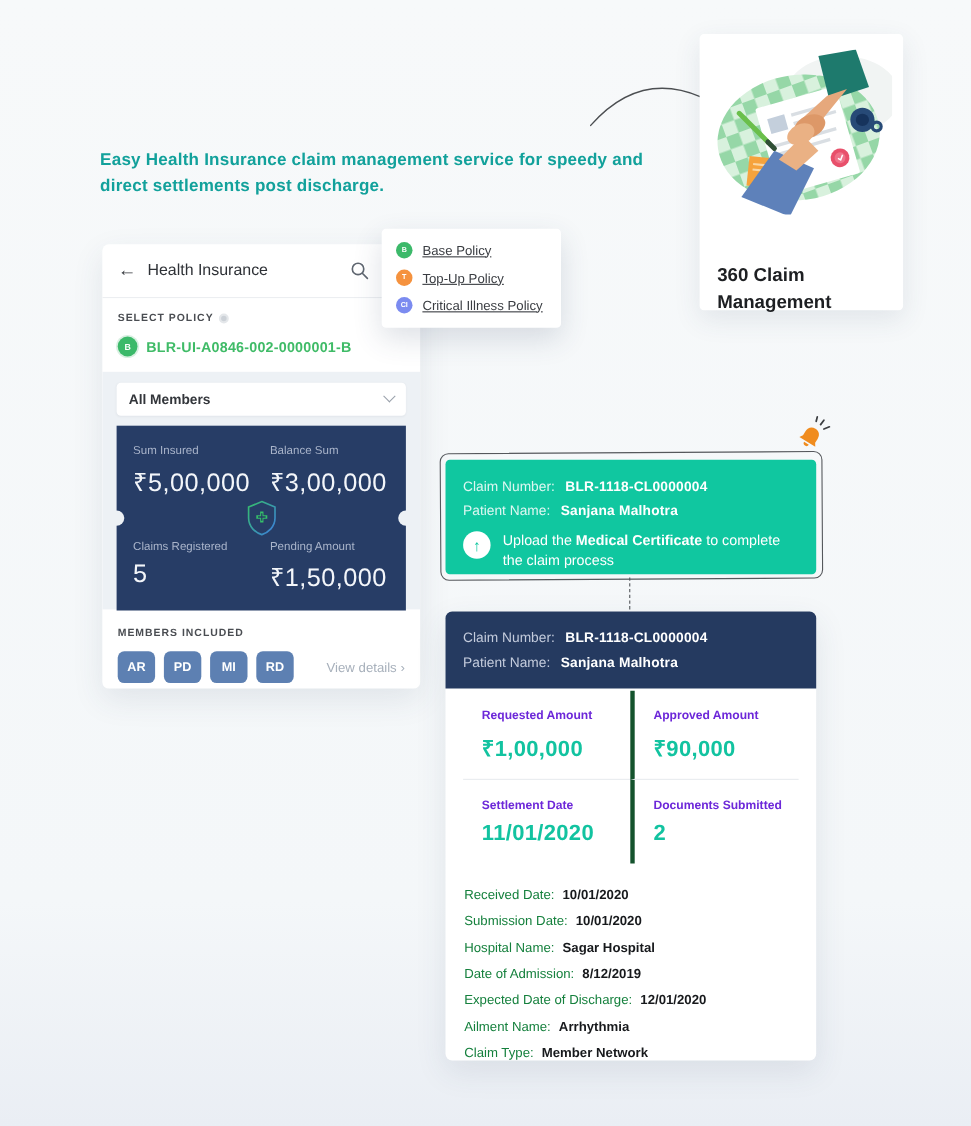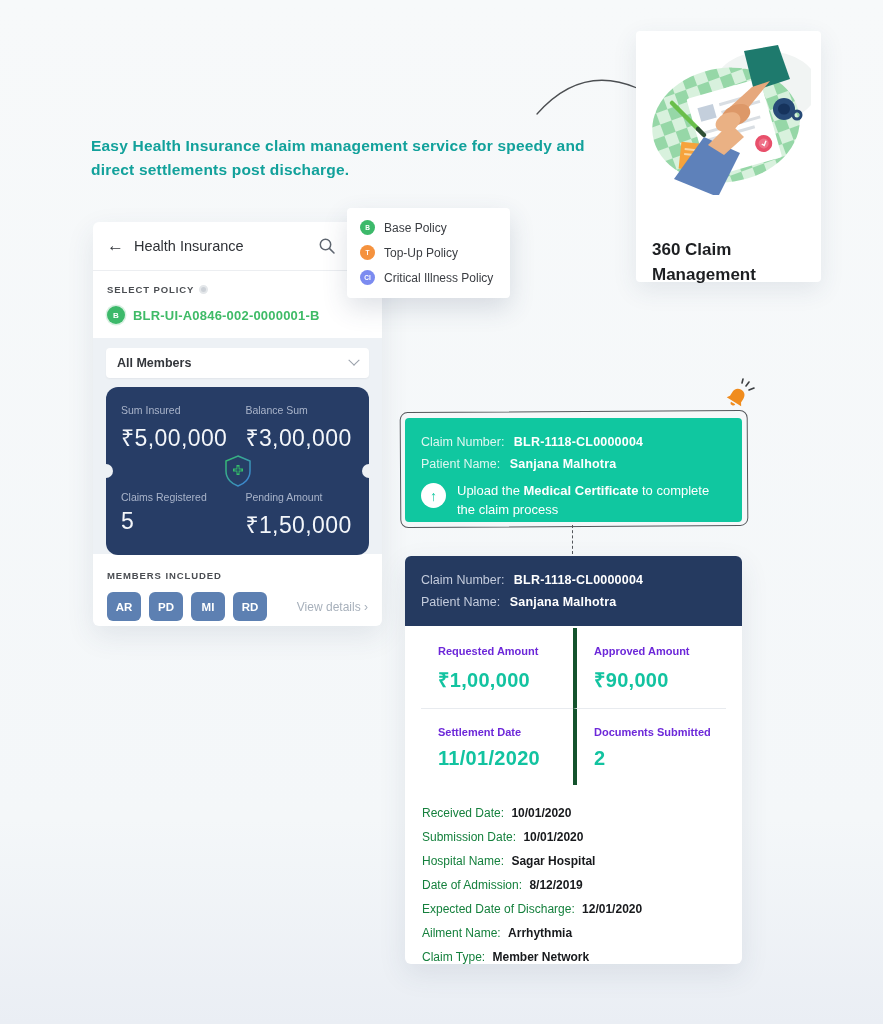--- a/index.html
+++ b/index.html
@@ -45,21 +45,21 @@
   .badge-b { width:18px; height:18px; font-size:8px; background:#3cb96a;
     box-shadow:0 0 0 1.5px #d9f0e2; }
   .policy-number { font-size:13px; font-weight:bold; color:#3fbb67; letter-spacing:.2px; }
   .gray-section { background:#edf1f5; padding:10px 13px 0; height:216px; }
   .member-select { height:30px; background:#fff; border-radius:4px; display:flex;
     align-items:center; justify-content:space-between; padding:0 11px; cursor:pointer;
     box-shadow:0 1px 2px rgba(60,70,90,.06); }
   .member-select-value { font-size:12.5px; font-weight:bold; color:#33363b; }
   .chev-down { width:8px; height:8px; border-right:1.6px solid #9aa1ab;
     border-bottom:1.6px solid #9aa1ab; transform:rotate(45deg) translate(-2px,-2px); }
-  .stats-card { margin-top:9px; height:168px; background:#273d66; border-radius:12px;
+  .stats-card { margin-top:9px; height:168px; background:#273d66; border-radius:0;
     position:relative; padding:17px 0 15px; display:flex; flex-direction:column;
     justify-content:space-between; }
   .stat-row { display:flex; }
   .stat-cell-1 { flex:0 0 53%; padding-left:15px; }
   .stat-cell-2 { flex:1; }
   .stat-label { font-size:10.5px; color:#a9b4ca; }
   .stat-value { font-size:23px; color:#f3f6fa; margin-top:5px; letter-spacing:.4px; }
   .notch { position:absolute; width:14px; height:14px; border-radius:50%;
     background:#edf1f5; top:calc(50% - 7px); }
   .notch-l { left:-7px; } .notch-r { right:-7px; }
@@ -74,21 +74,21 @@
   
   .policy-menu { left:347px; top:208px; width:163px; background:#fff; border-radius:4px;
     box-shadow:0 10px 26px rgba(50,70,100,.16); padding:7px 0 8px; }
   .policy-item { height:25px; display:flex; align-items:center; gap:9px; padding:0 13px;
     cursor:pointer; }
   .badge-sm { width:15px; height:15px; font-size:6.5px; }
   .policy-item:nth-child(1) .badge-sm { background:#3cb96a; }
   .policy-item:nth-child(2) .badge-sm { background:#f5923e; }
   .policy-item:nth-child(3) .badge-sm { background:#7b8bf0; }
   .policy-item:nth-child(4) .badge-sm { background:#ef5e63; }
-  .policy-item-label { font-size:12px; color:#3a3d42; }
+  .policy-item-label { font-size:12px; color:#3a3d42;text-decoration:underline; }
 
   
   .sketch-border { left:400px; top:411px; width:348px; height:116px;
     border:1.4px solid #55585c; border-radius:8px; transform:rotate(-.35deg); }
   .notify-card { left:405px; top:418px; width:337px; height:104px; background:#10c7a0;
     border-radius:4px; padding:13px 16px 0; color:#fff; }
   .kv-line { font-size:12.5px; line-height:22px; }
   .kv-label { opacity:.86; }
   .kv-value { font-weight:bold; margin-left:6px; letter-spacing:.2px; }
   .upload-row { display:flex; gap:11px; margin-top:6px; align-items:flex-start;

